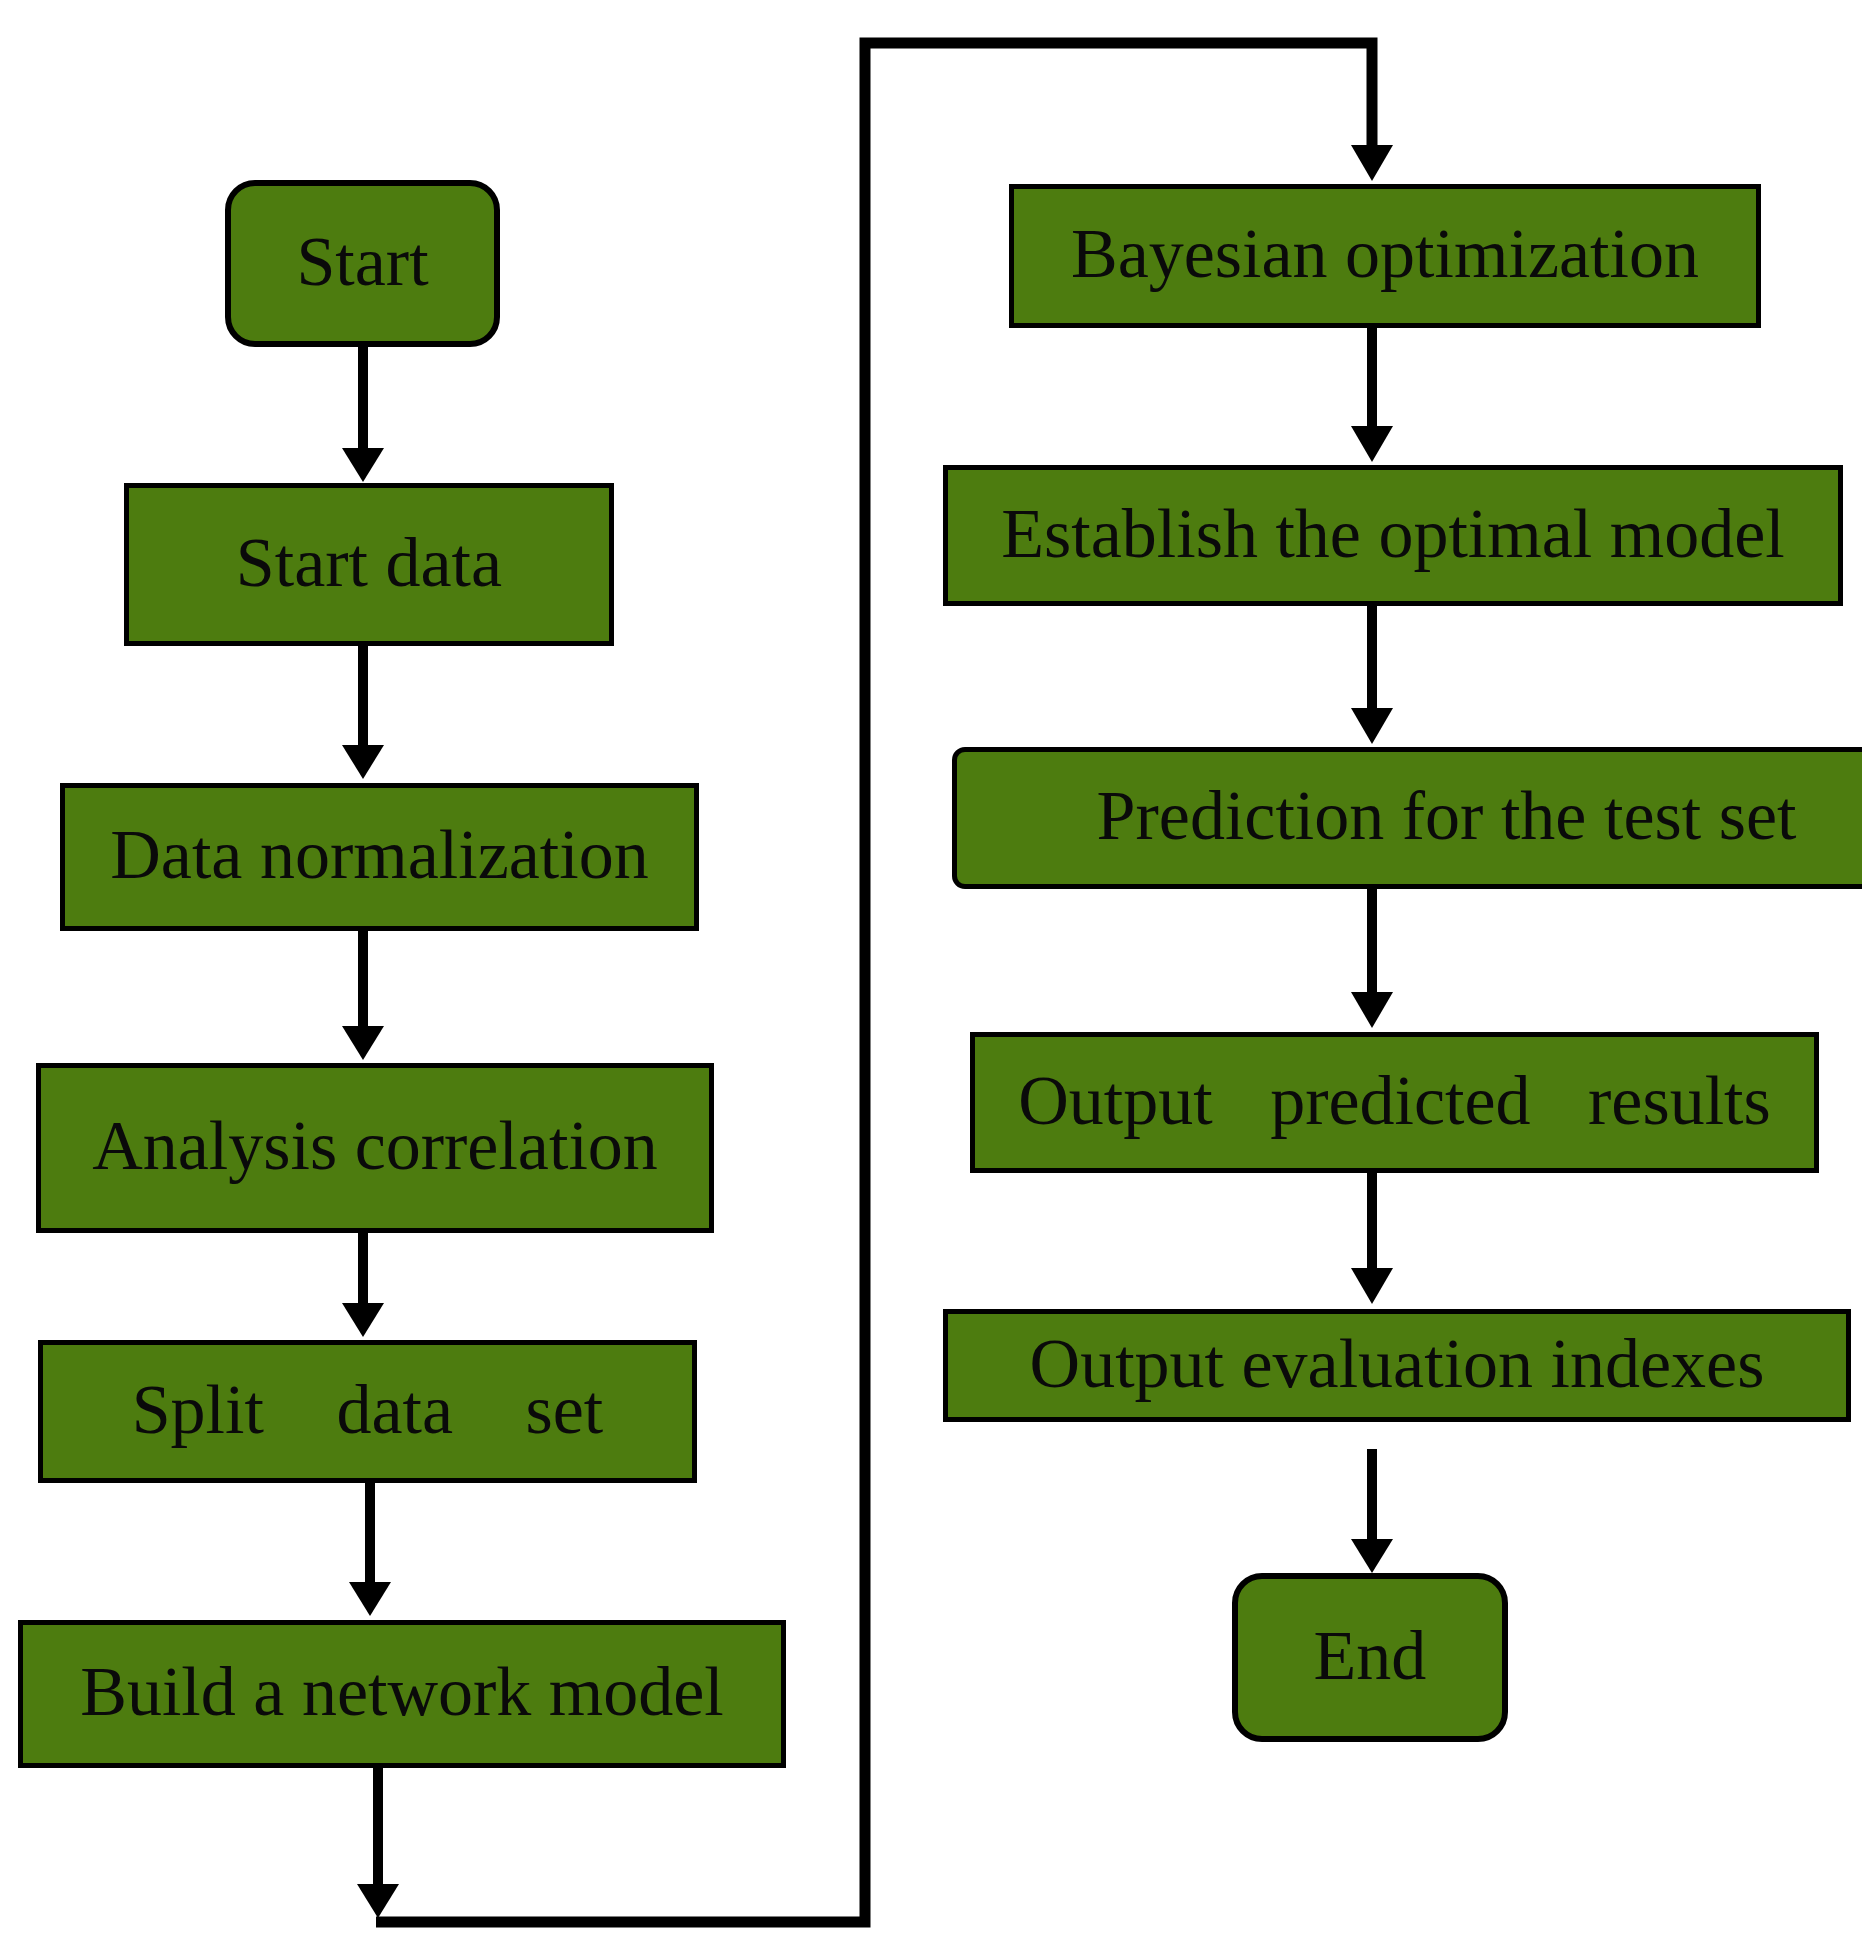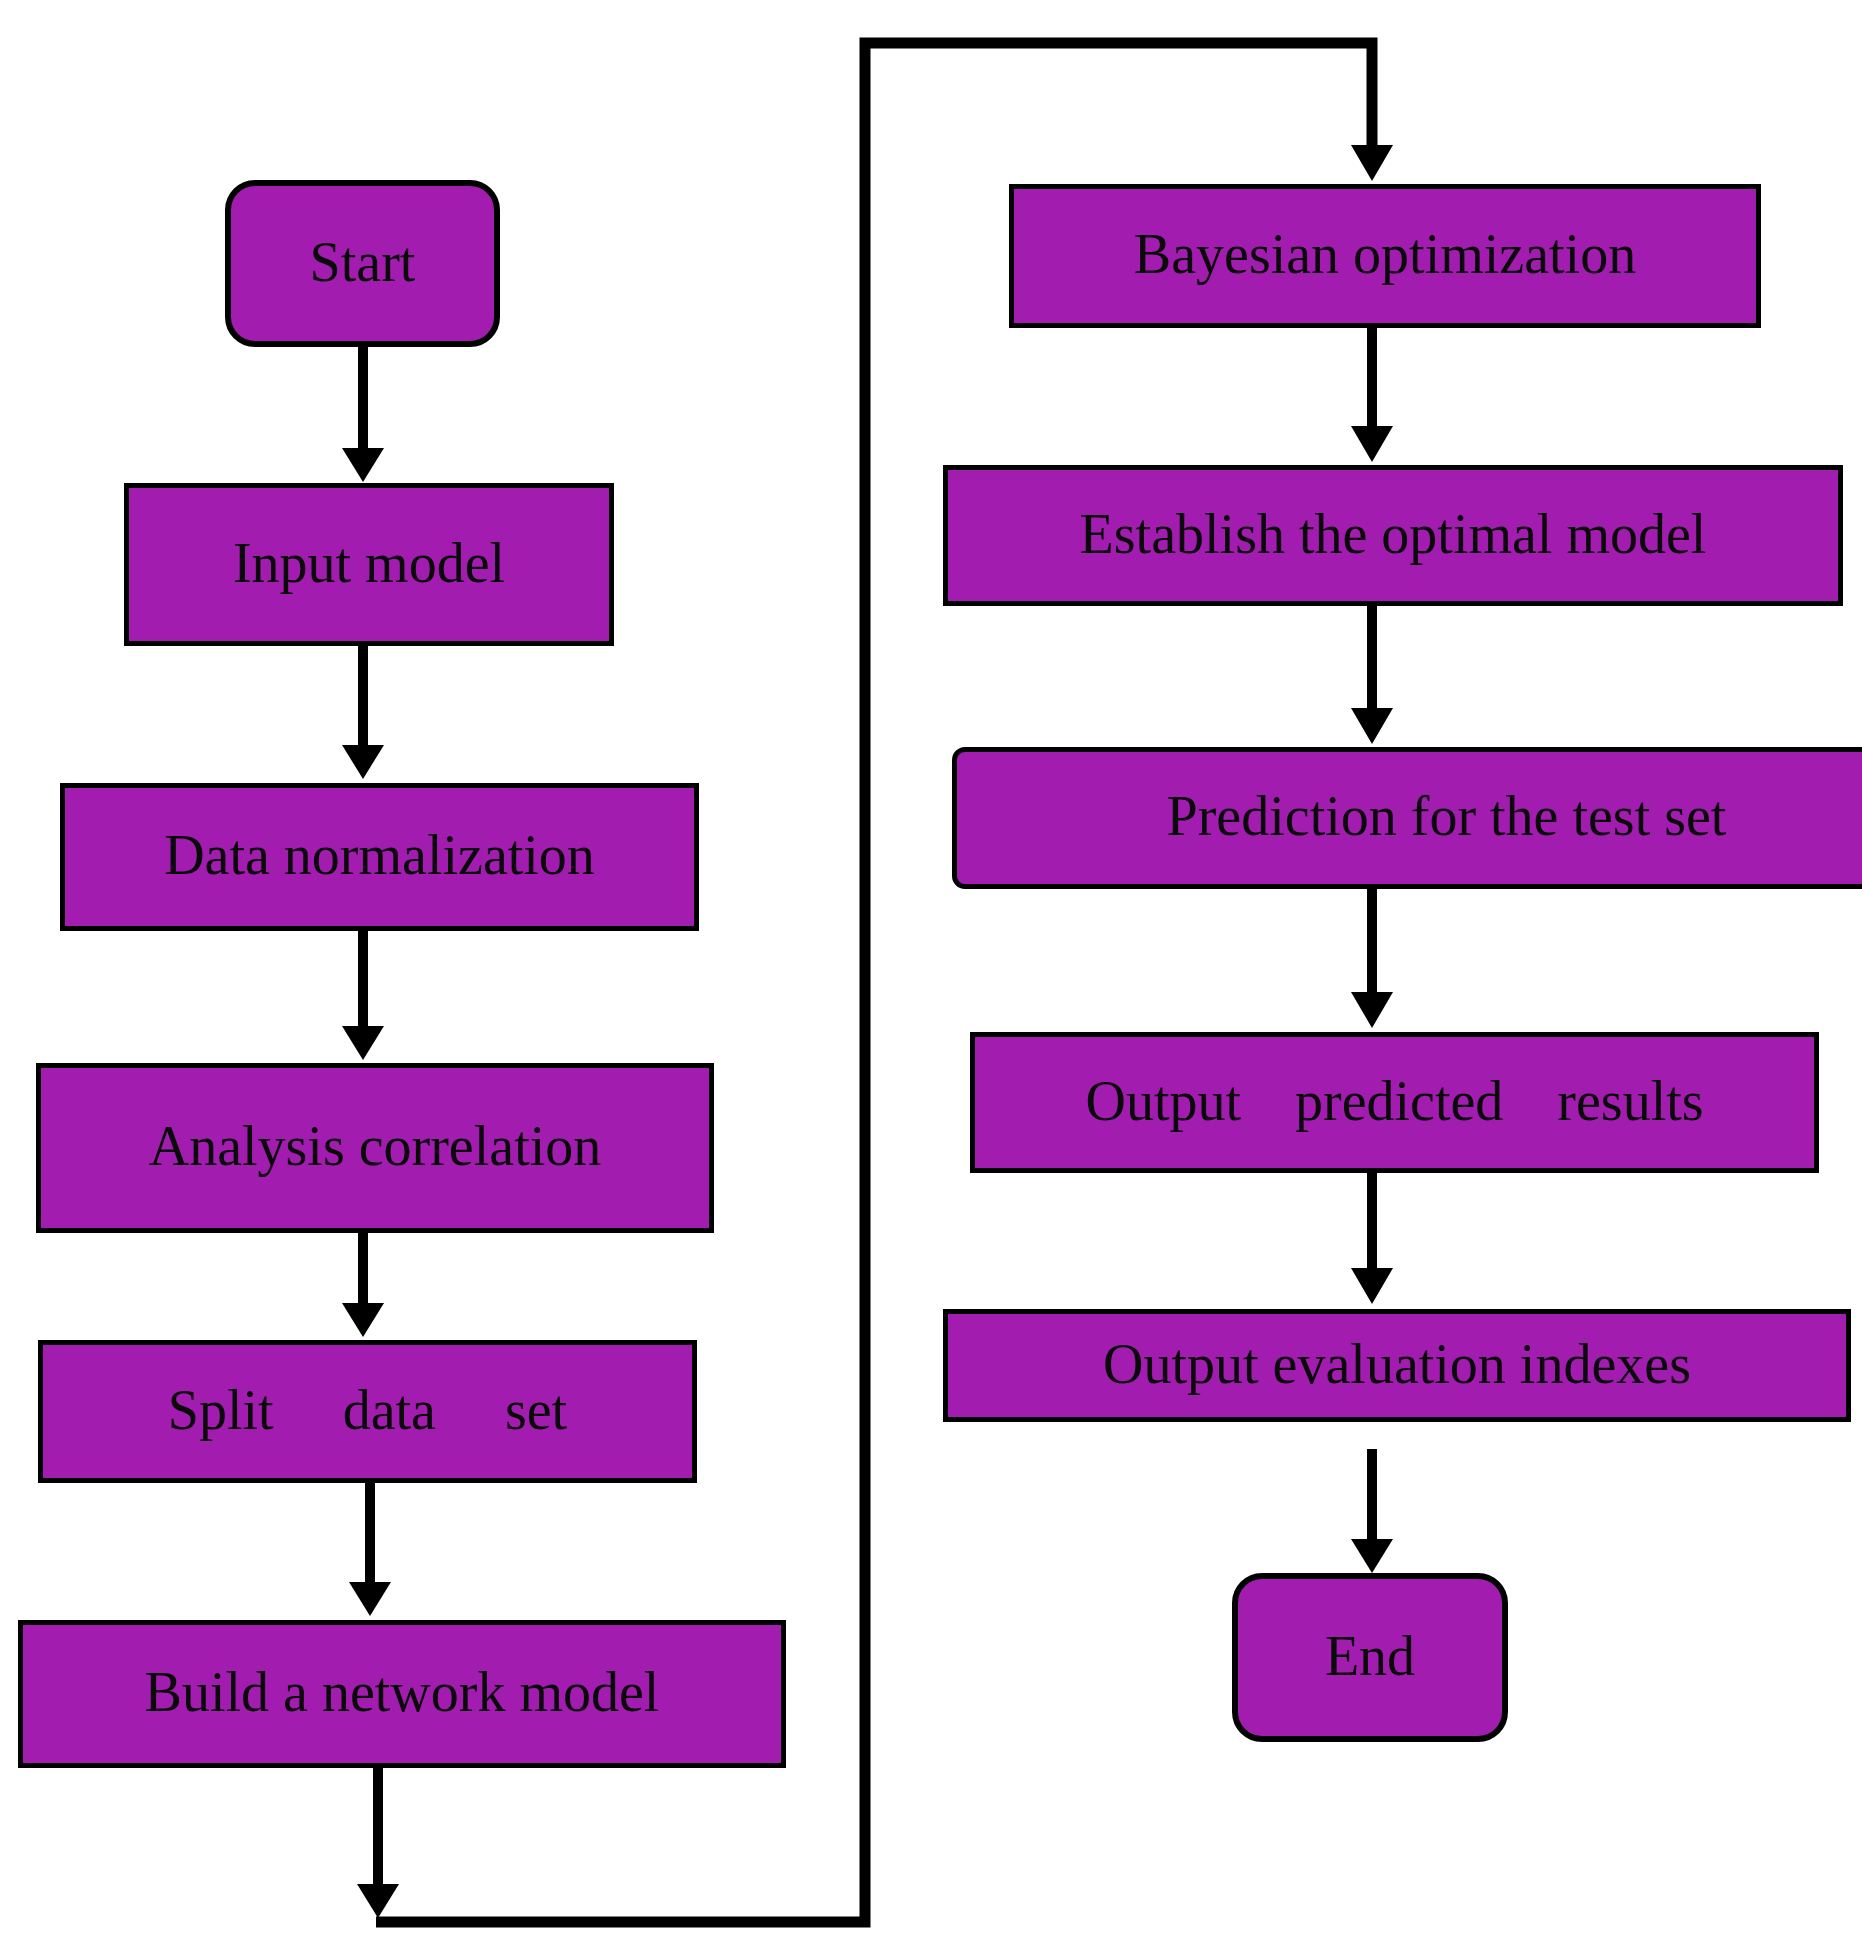--- a/index.html
+++ b/index.html
@@ -22,23 +22,23 @@
     width: 1862px;
     height: 1953px;
   }
   .node {
     position: absolute;
     display: flex;
     align-items: center;
     justify-content: center;
     box-sizing: border-box;
     border: 5px solid #000000;
-    background: #a21caf;
+    background: #4d7c0f;
     color: #0a0a0a;
-    font-size: 56px;
+    font-size: 70px;
     line-height: 1;
     text-align: center;
     white-space: nowrap;
     padding-bottom: 4px;
   }
   .terminator {
     border-width: 6px;
     border-radius: 30px;
   }
   
@@ -111,21 +111,21 @@
       <polygon points="1351,1268 1393,1268 1372,1304" stroke="none"></polygon>
     </g>
     <g>
       <line x1="1372" y1="1449" x2="1372" y2="1541" stroke-width="10"></line>
       <polygon points="1351,1539 1393,1539 1372,1573" stroke="none"></polygon>
     </g>
   </svg>
 
   <div class="node terminator n-start">Start</div>
 
-  <div class="node n-input">Input model</div>
+  <div class="node n-input">Start data</div>
 
   <div class="node n-norm">Data normalization</div>
 
   <div class="node n-analysis">Analysis correlation</div>
 
   <div class="node n-split">Split data set</div>
 
   <div class="node n-build">Build a network model</div>
 
   <div class="node n-bayes">Bayesian optimization</div>

